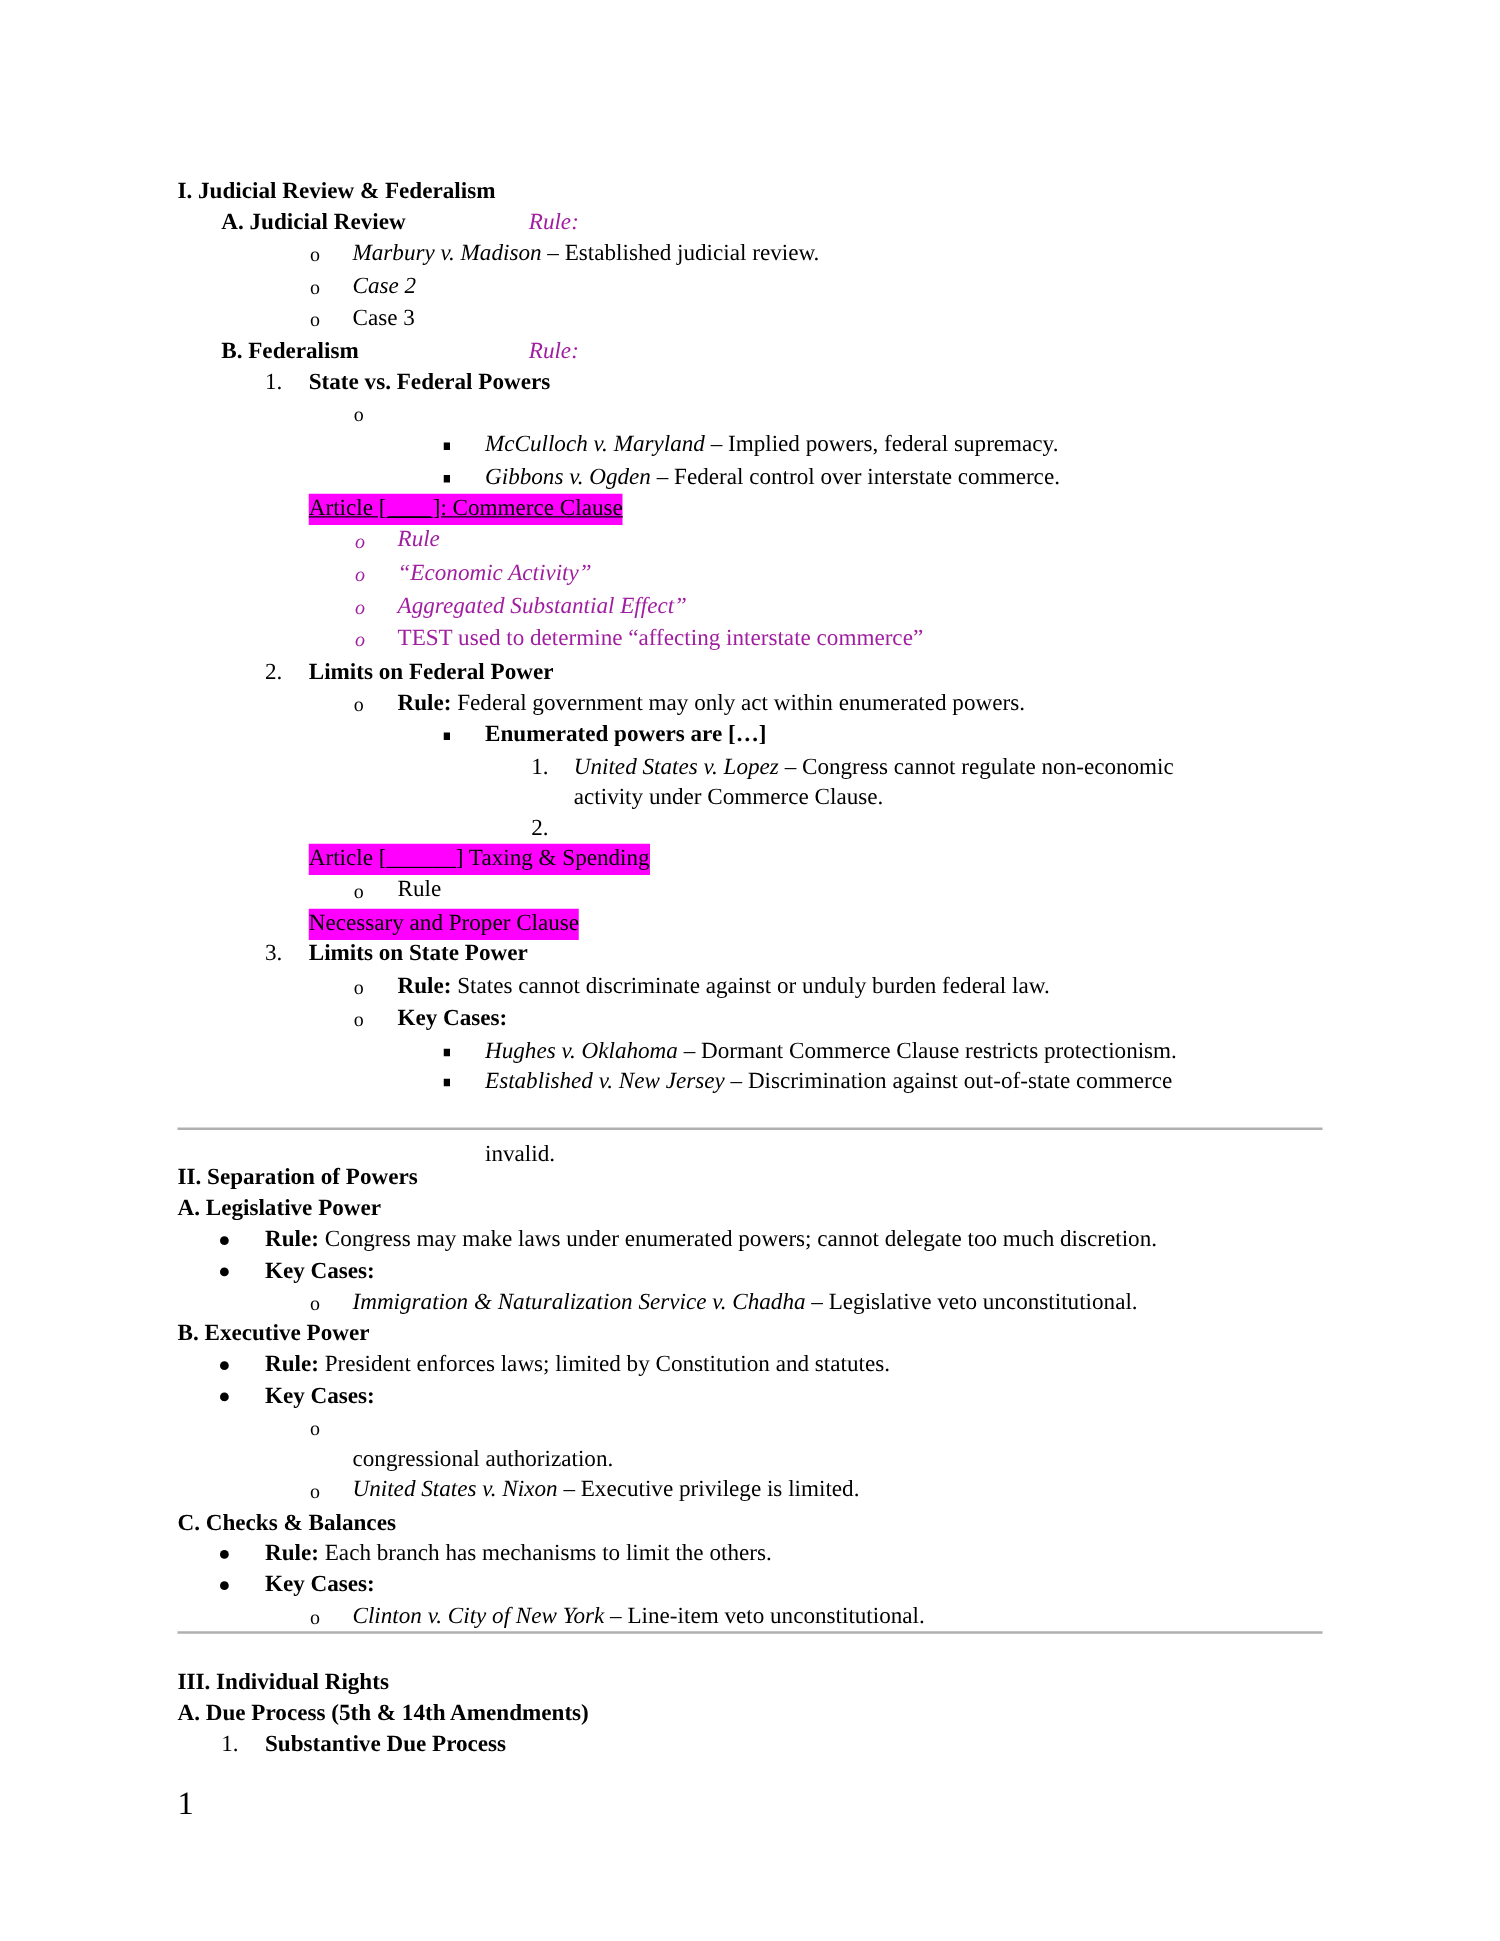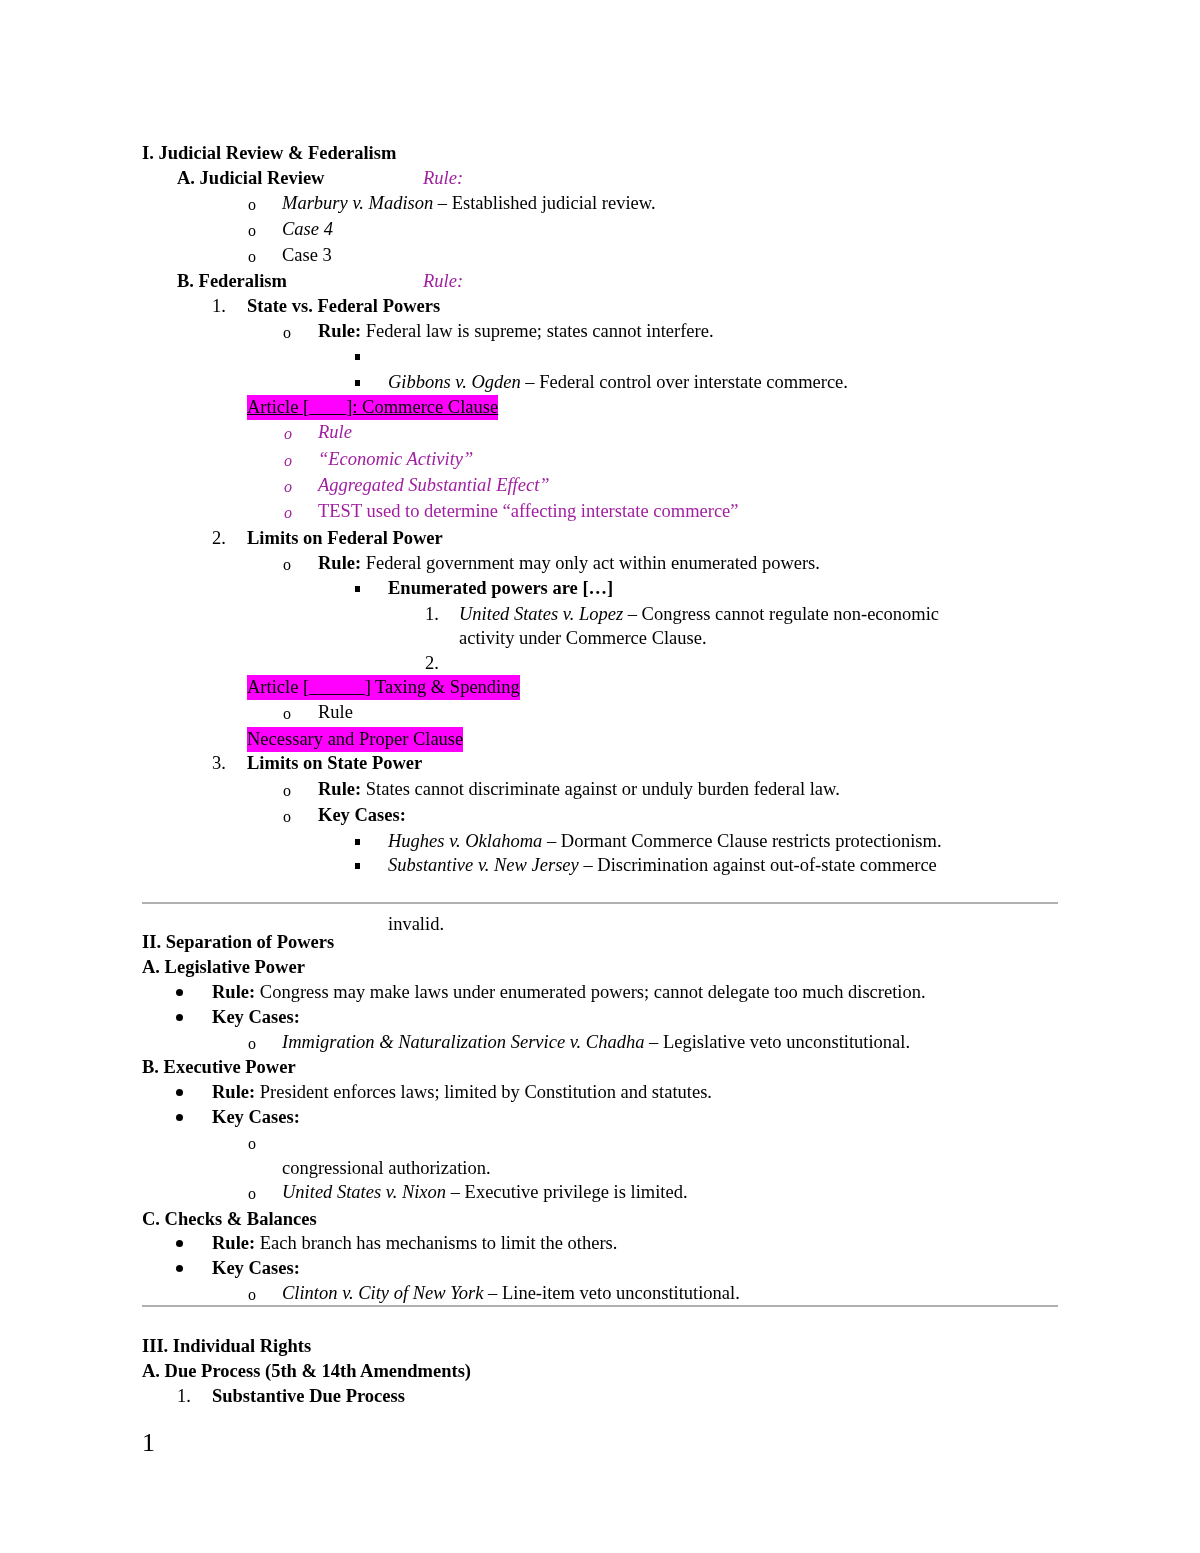--- a/index.html
+++ b/index.html
@@ -24,32 +24,32 @@
 <div class="page">
 
   <div class="ln b" style="left:142px;top:141px;">I. Judicial Review &amp; Federalism</div>
 
   <div class="ln b" style="left:177px;top:166px;">A. Judicial Review</div>
   <div class="ln i pink" style="left:423px;top:166px;">Rule:</div>
 
   <div class="mk" style="left:248px;top:192px;">o</div>
   <div class="ln" style="left:282px;top:191px;"><span class="i">Marbury v. Madison</span><span> – Established judicial review.</span></div>
   <div class="mk" style="left:248px;top:218px;">o</div>
-  <div class="ln i" style="left:282px;top:217px;">Case 4</div>
+  <div class="ln i" style="left:282px;top:217px;">Case 2</div>
   <div class="mk" style="left:248px;top:244px;">o</div>
   <div class="ln" style="left:282px;top:243px;">Case 3</div>
 
   <div class="ln b" style="left:177px;top:269px;">B. Federalism</div>
   <div class="ln i pink" style="left:423px;top:269px;">Rule:</div>
 
   <div class="ln" style="left:212px;top:294px;">1.</div>
   <div class="ln b" style="left:247px;top:294px;">State vs. Federal Powers</div>
   <div class="mk" style="left:283px;top:320px;">o</div>
-  <div class="ln" style="left:318px;top:319px;"><span class="b">Rule:</span><span> Federal law is supreme; states cannot interfere.</span></div>
   <div class="sq" style="left:355px;top:354px;"></div>
+  <div class="ln" style="left:388px;top:344px;"><span class="i">McCulloch v. Maryland</span><span> – Implied powers, federal supremacy.</span></div>
   <div class="sq" style="left:355px;top:380px;"></div>
   <div class="ln" style="left:388px;top:370px;"><span class="i">Gibbons v. Ogden</span><span> – Federal control over interstate commerce.</span></div>
 
   <div class="ln hl u" style="left:247px;top:395px;height:25px;text-align:center;">Article [____]: Commerce Clause </div>
   <div class="mk i pink" style="left:284px;top:421px;">o</div>
   <div class="ln i pink" style="left:318px;top:420px;">Rule</div>
   <div class="mk i pink" style="left:284px;top:448px;">o</div>
   <div class="ln i pink" style="left:318px;top:447px;">“Economic Activity”</div>
   <div class="mk i pink" style="left:284px;top:474px;">o</div>
   <div class="ln i pink" style="left:318px;top:473px;">Aggregated Substantial Effect”</div>
@@ -74,21 +74,21 @@
 
   <div class="ln" style="left:212px;top:751px;">3.</div>
   <div class="ln b" style="left:247px;top:751px;">Limits on State Power</div>
   <div class="mk" style="left:283px;top:778px;">o</div>
   <div class="ln" style="left:318px;top:777px;"><span class="b">Rule:</span><span> States cannot discriminate against or unduly burden federal law.</span></div>
   <div class="mk" style="left:283px;top:804px;">o</div>
   <div class="ln b" style="left:318px;top:803px;">Key Cases:</div>
   <div class="sq" style="left:355px;top:839px;"></div>
   <div class="ln" style="left:388px;top:829px;"><span class="i">Hughes v. Oklahoma</span><span> – Dormant Commerce Clause restricts protectionism.</span></div>
   <div class="sq" style="left:355px;top:863px;"></div>
-  <div class="ln" style="left:388px;top:853px;"><span class="i">Substantive v. New Jersey</span><span> – Discrimination against out-of-state commerce</span></div>
+  <div class="ln" style="left:388px;top:853px;"><span class="i">Established v. New Jersey</span><span> – Discrimination against out-of-state commerce</span></div>
   <div class="ln" style="left:388px;top:912px;">invalid.</div>
 
   <div class="rule-hr" style="top:902px;"></div>
 
   <div class="ln b" style="left:142px;top:930px;">II. Separation of Powers</div>
   <div class="ln b" style="left:142px;top:955px;">A. Legislative Power</div>
   <div class="dot" style="left:176px;top:989px;"></div>
   <div class="ln" style="left:212px;top:980px;text-align:right;"><span class="b">Rule:</span><span> Congress may make laws under enumerated powers; cannot delegate too much discretion.</span></div>
   <div class="dot" style="left:176px;top:1014px;"></div>
   <div class="ln b" style="left:212px;top:1005px;">Key Cases:</div>

